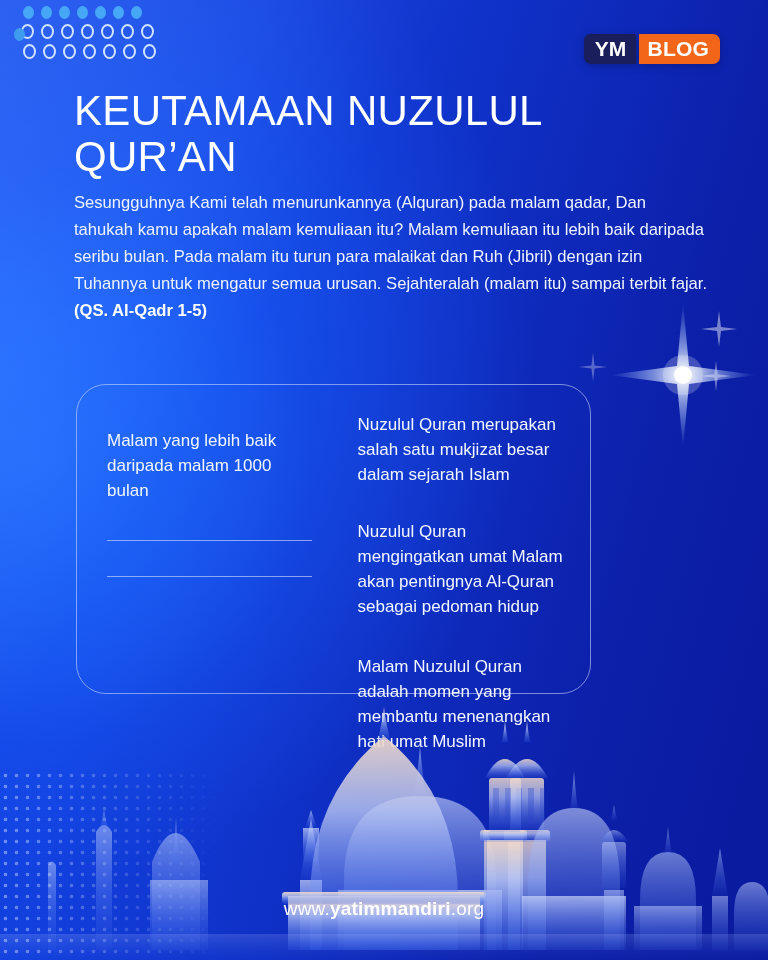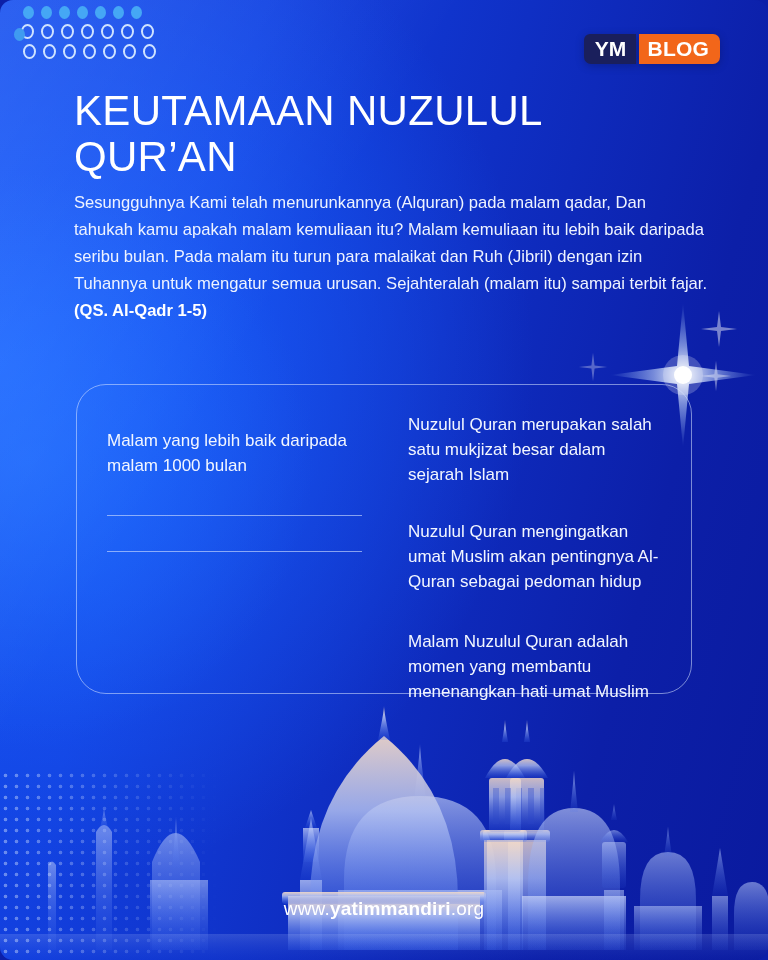--- a/index.html
+++ b/index.html
@@ -10,21 +10,20 @@
     overflow:hidden;
   }
 
   #poster{
     position:relative;
     width:768px; height:960px;
     overflow:hidden;
     background:
       radial-gradient(120% 95% at 0% 38%, #1b63ff 0%, rgba(27,99,255,0) 58%),
       linear-gradient(105deg,#1346e8 0%, #1240df 26%, #0f2fc4 52%, #0c1fa8 78%, #0a1a9e 100%);
-    border-radius: 13px;
   }
 
   
   .sheen{
     position:absolute; inset:0;
     background:linear-gradient(122deg, rgba(255,255,255,.10) 0%, rgba(255,255,255,0) 34%);
     pointer-events:none;
   }
   .glow-left{
     position:absolute; left:-180px; top:150px; width:520px; height:620px;
@@ -97,21 +96,21 @@
     color:#eef3ff;
     font-size:16.6px;
     line-height:1.62;
     font-weight:400;
   }
   .lead b{ font-weight:bold; color:#ffffff; }
 
   
   .card{
     position:absolute; left:76px; top:384px;
-    width:616px; height:310px;
+    width:515px; height:310px;
     border:1px solid rgba(215,228,255,.55);
     border-radius:30px;
     display:flex;
     padding:26px 0 20px 0;
   }
   .col{
     width:50%;
     padding:0 26px;
     display:flex; flex-direction:column;
   }
@@ -246,21 +245,21 @@
 
     <div class="col left">
       <div class="item">Malam yang lebih baik daripada malam 1000 bulan</div>
       <div class="rule"></div>
       <div class="rule"></div>
     </div>
 
     <div class="col right">
       <div class="item">Nuzulul Quran merupakan salah satu mukjizat besar dalam sejarah Islam</div>
       <div class="rule"></div>
-      <div class="item">Nuzulul Quran mengingatkan umat Muslim akan pentingnya Al-Quran sebagai pedoman hidup</div>
+      <div class="item">Nuzulul Quran mengingatkan umat Malam akan pentingnya Al-Quran sebagai pedoman hidup</div>
       <div class="rule"></div>
       <div class="item">Malam Nuzulul Quran adalah momen yang membantu menenangkan hati umat Muslim</div>
     </div>
 
   </div>
 
   <svg class="skyline" viewBox="0 0 768 260" preserveAspectRatio="none">
     <defs>
       <linearGradient id="mg" x1="0" y1="0" x2="0" y2="1">
         <stop offset="0%" stop-color="#f2d9c8" stop-opacity=".92"></stop>

